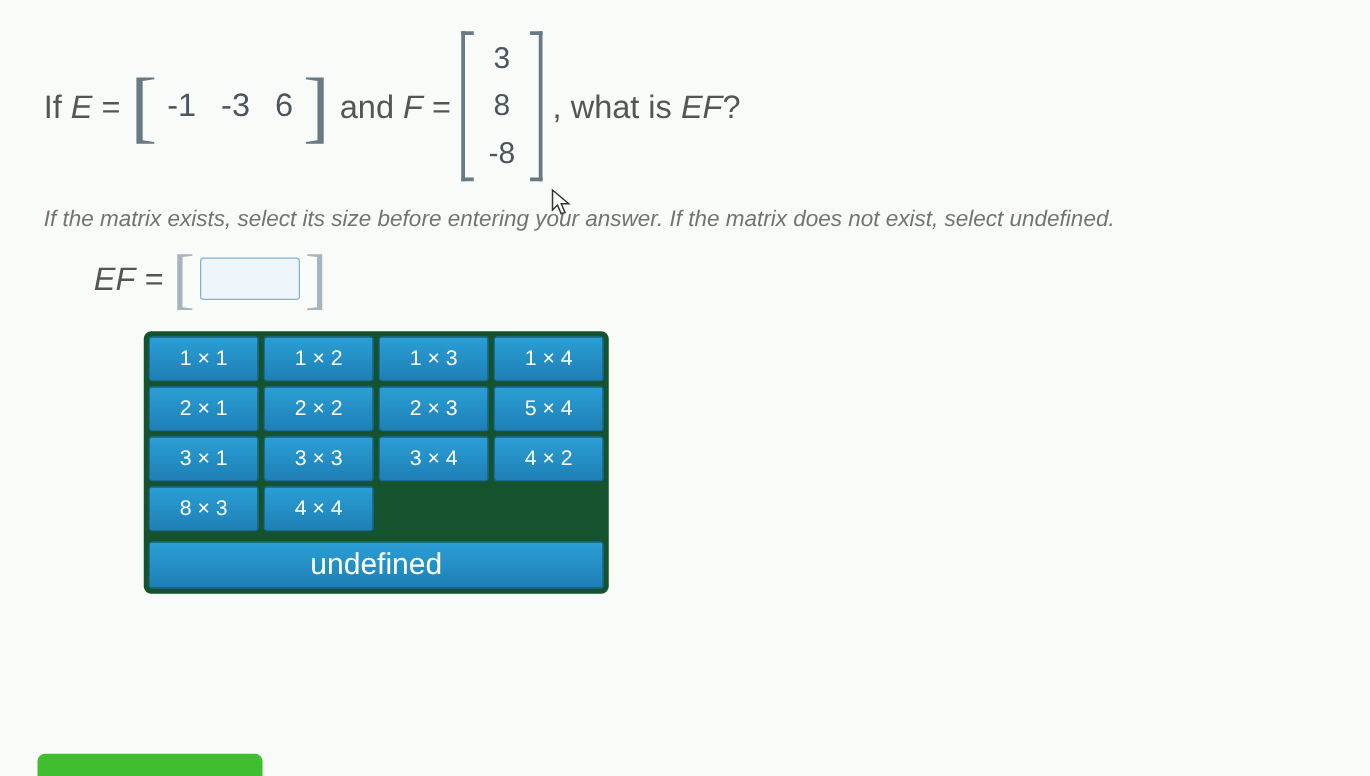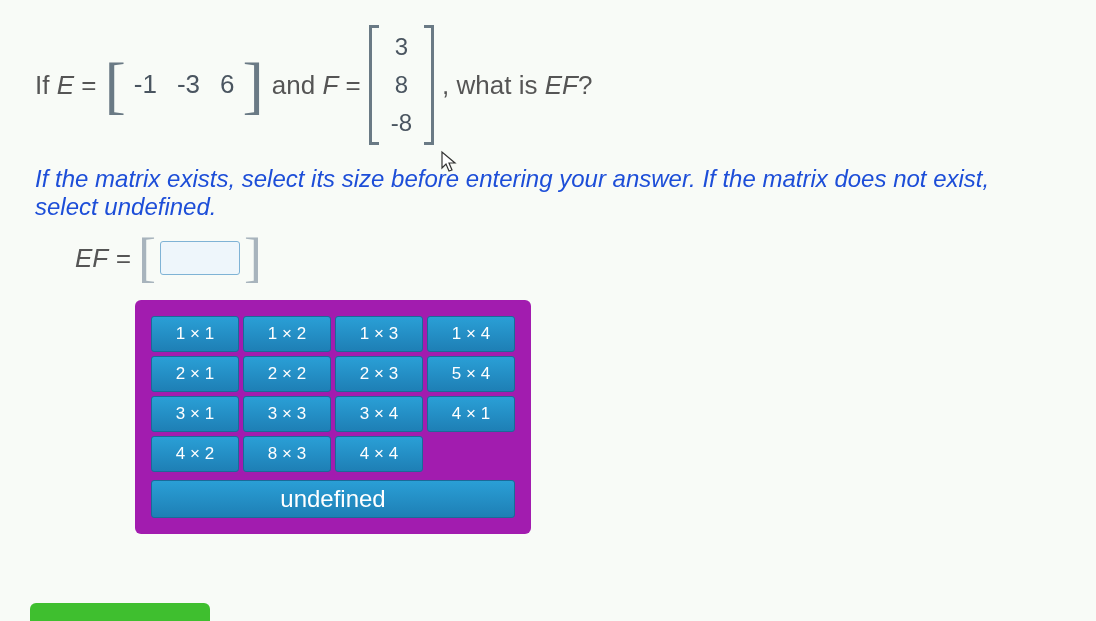--- a/index.html
+++ b/index.html
@@ -57,23 +57,23 @@
       display: inline-flex;
       flex-direction: column;
       gap: 10px;
       align-items: center;
       padding: 8px 12px;
       font-style: normal;
       color: #4a5560;
       font-size: 24px;
     }
     .instruction {
-      font-size: 24px;
+      font-size: 18px;
       font-style: italic;
-      color: #1d4ed8;
+      color: #737373;
       margin: 15px 0 20px 0;
       max-width: 1000px;
     }
     .answer-line {
       display: flex;
       align-items: center;
       font-size: 26px;
       font-style: italic;
       color: #555;
       margin: 10px 0 25px 40px;
@@ -91,24 +91,24 @@
       border: 1px solid #7fb3d5;
       border-radius: 3px;
       margin: 0 4px;
       background: #eef6fb;
       font-size: 18px;
       text-align: center;
       outline: none;
     }
     .size-panel {
       display: inline-block;
-      background: #a21caf;
+      background: #14532d;
       border-radius: 6px;
-      padding: 16px;
-      margin-left: 100px;
+      padding: 4px;
+      margin-left: 80px;
     }
     .size-grid {
       display: grid;
       grid-template-columns: repeat(4, 88px);
       gap: 4px;
     }
     .size-btn {
       background: linear-gradient(#2a9fd6, #1e7fb5);
       color: #fff;
       border: 1px solid #1a6a98;
@@ -211,21 +211,20 @@
 
       <button class="size-btn">2 × 1</button>
       <button class="size-btn">2 × 2</button>
       <button class="size-btn">2 × 3</button>
       <button class="size-btn">5 × 4</button>
 
       <button class="size-btn">3 × 1</button>
       <button class="size-btn">3 × 3</button>
       <button class="size-btn">3 × 4</button>
 
-      <button class="size-btn">4 × 1</button>
       <button class="size-btn">4 × 2</button>
       <button class="size-btn">8 × 3</button>
       <button class="size-btn">4 × 4</button>
 
       <button class="undef-btn">undefined</button>
     </div>
   </div>
 
 </div>
 

